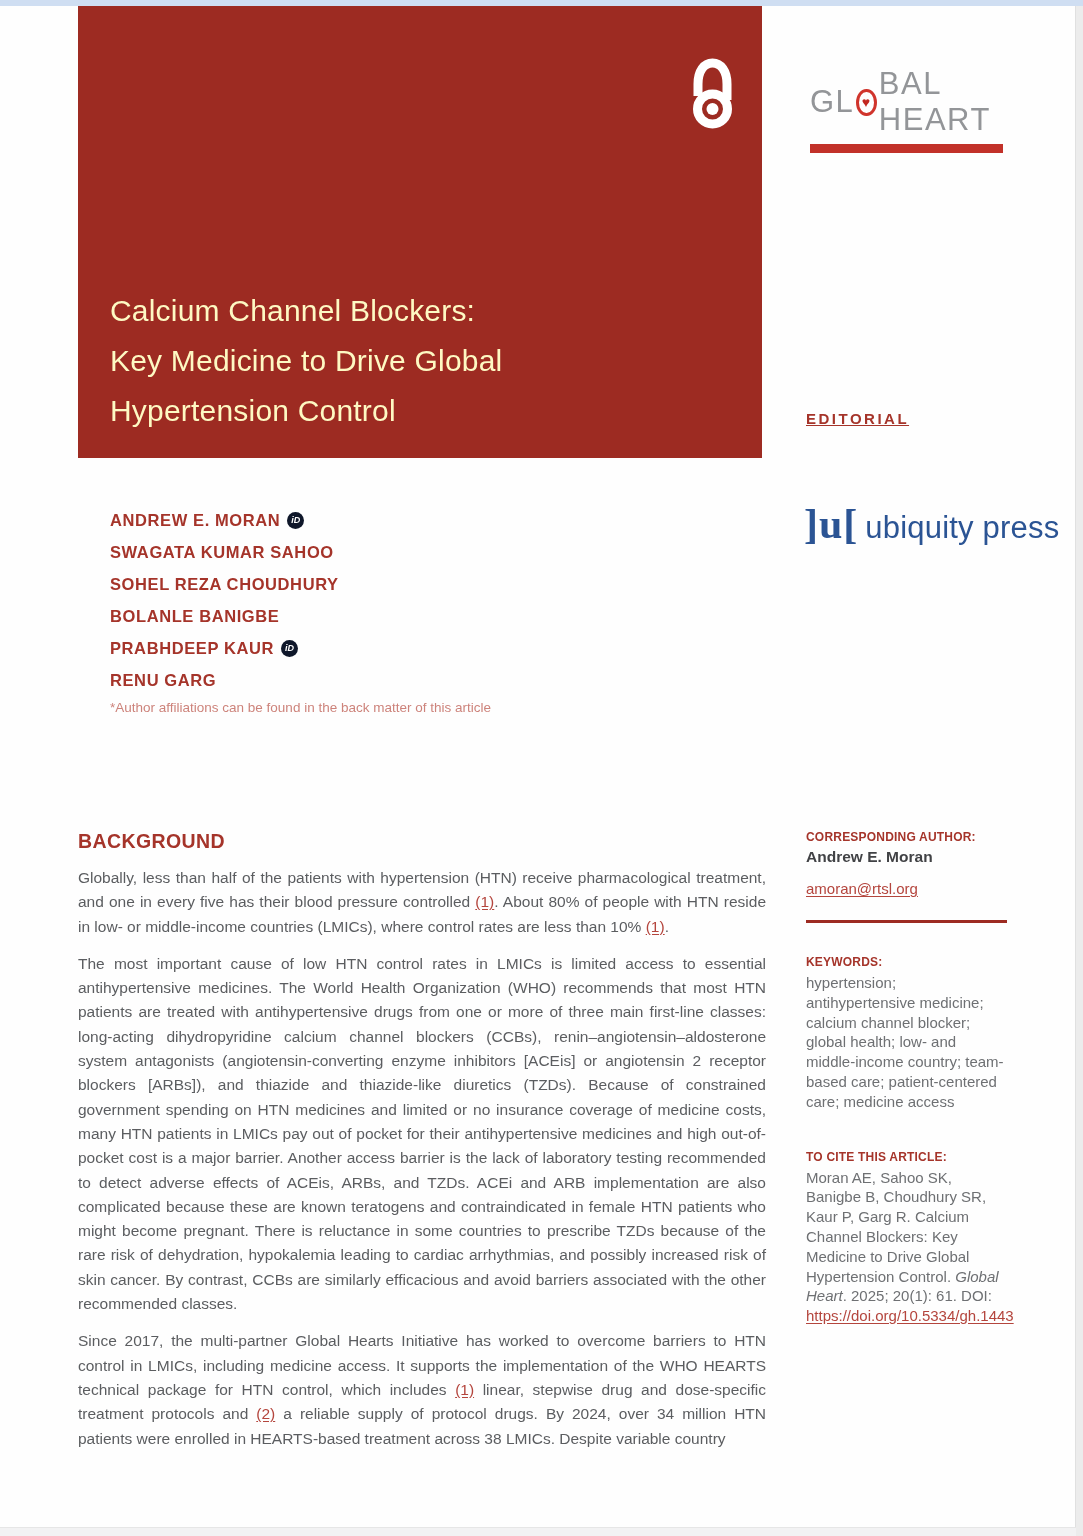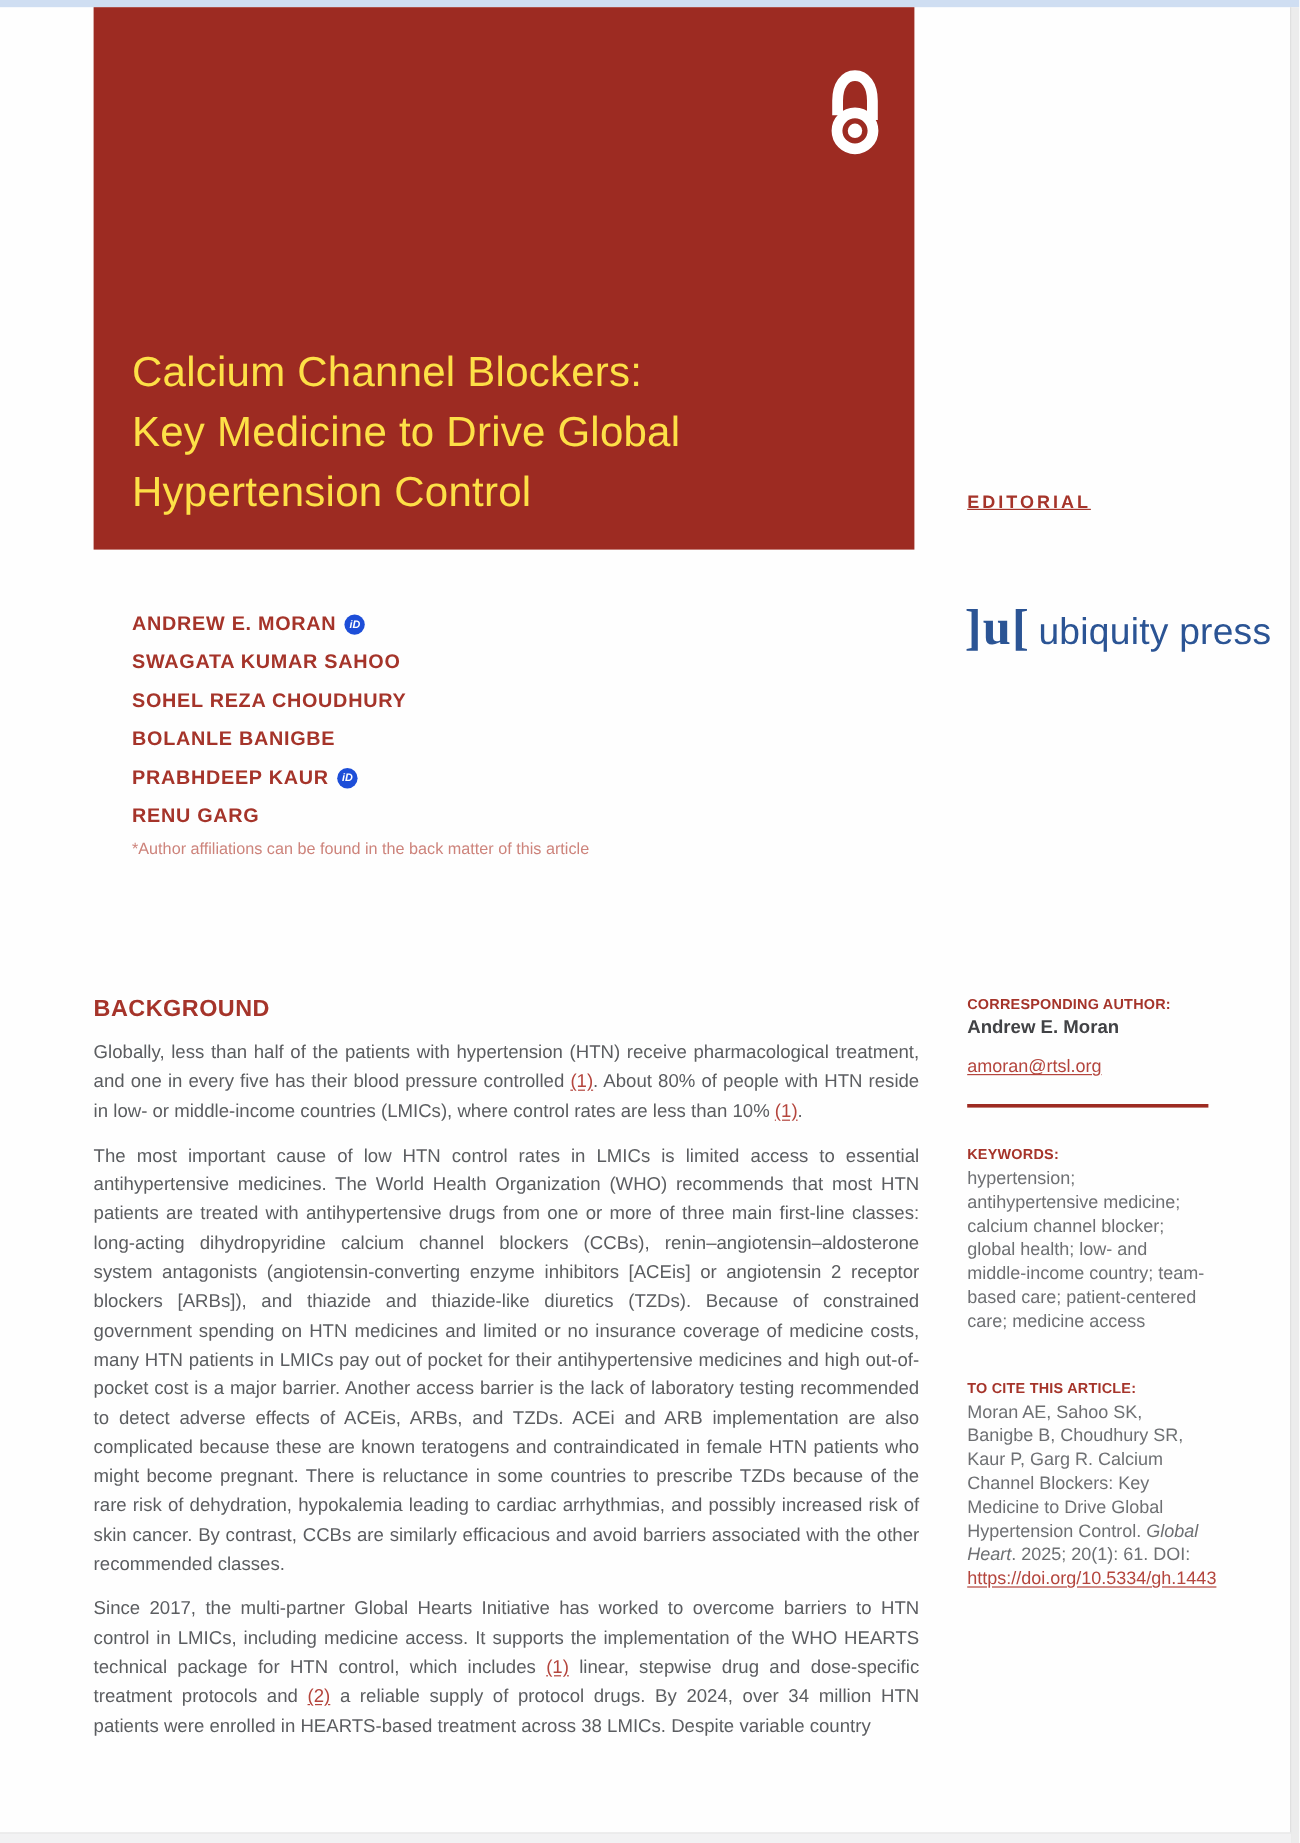--- a/index.html
+++ b/index.html
@@ -10,22 +10,22 @@
   }
   
   .strip-top{position:absolute;left:0;top:0;width:1083px;height:6px;background:#cfdef2;}
   .strip-right{position:absolute;right:0;top:6px;width:7px;height:1530px;background:#ececec;border-left:1px solid #e0e0e0;}
   .strip-bottom{position:absolute;left:0;bottom:0;width:1076px;height:8px;background:#f2f2f3;border-top:1px solid #e6e6e6;}
 
   
   .banner{position:absolute;left:78px;top:6px;width:684px;height:452px;background:#9d2b22;}
   .oa-icon{position:absolute;right:26px;top:48px;}
   .banner-title{
-    position:absolute;left:32px;bottom:22px;color:#fde047;
-    font-size:35px;line-height:50px;font-weight:500;letter-spacing:.2px;
+    position:absolute;left:32px;bottom:22px;color:#fef9c3;
+    font-size:30px;line-height:50px;font-weight:500;letter-spacing:.2px;
   }
 
   
   .gh-logo{position:absolute;left:810px;top:66px;width:196px;}
   .gh-row{display:flex;align-items:center;color:#939598;font-size:31px;letter-spacing:1.5px;font-weight:400;}
   .gh-o{
     display:inline-flex;align-items:center;justify-content:center;
     width:27px;height:27px;border-radius:50%;border:3px solid #d0342c;
     margin:0 2px;box-sizing:border-box;
   }
@@ -41,21 +41,21 @@
   .up-logo{position:absolute;left:804px;top:500px;display:flex;align-items:baseline;color:#2b5494;}
   .up-brackets{font-family:"Liberation Serif","DejaVu Serif",serif;font-size:42px;font-weight:bold;letter-spacing:1px;}
   .up-name{font-size:31px;margin-left:7px;letter-spacing:.2px;}
 
   
   .authors{position:absolute;left:110px;top:504px;}
   .author-row{display:flex;align-items:center;height:32px;}
   .author-name{color:#a5342a;font-weight:bold;font-size:16.5px;letter-spacing:.6px;}
   .orcid{
     display:inline-flex;align-items:center;justify-content:center;
-    width:17px;height:17px;border-radius:50%;background:#1d4ed8;color:#fff;
+    width:17px;height:17px;border-radius:50%;background:#0f172a;color:#fff;
     font-size:9px;font-weight:bold;margin-left:7px;font-style:italic;
   }
   .affil-note{
     position:absolute;left:110px;top:700px;
     color:#cd837b;font-size:13.5px;text-underline-offset:3px;
   }
 
   
   .main-col{position:absolute;left:78px;top:830px;width:688px;}
   .section-heading{color:#a5342a;font-weight:bold;font-size:19.5px;letter-spacing:.4px;margin:0 0 13px 0;}
@@ -92,20 +92,30 @@
         <circle cx="23.5" cy="55" r="6" fill="#ffffff"></circle>
       </svg>
     </span>
     <div class="banner-title">
         <div>Calcium Channel Blockers:</div>
         <div>Key Medicine to Drive Global</div>
         <div>Hypertension Control</div>
       </div>
   </div>
 
+  <div class="gh-logo">
+    <div class="gh-row">
+      <span>GL</span>
+      <span class="gh-o">
+          <span class="heart">♥</span>
+        </span>
+      <span>BAL HEART</span>
+    </div>
+    <div class="gh-bar"></div>
+  </div>
 
   <div class="editorial-label">EDITORIAL</div>
 
   <div class="up-logo">
     <span class="up-brackets">]u[</span>
     <span class="up-name">ubiquity press</span>
   </div>
 
   <div class="authors">
       <div class="author-row">

